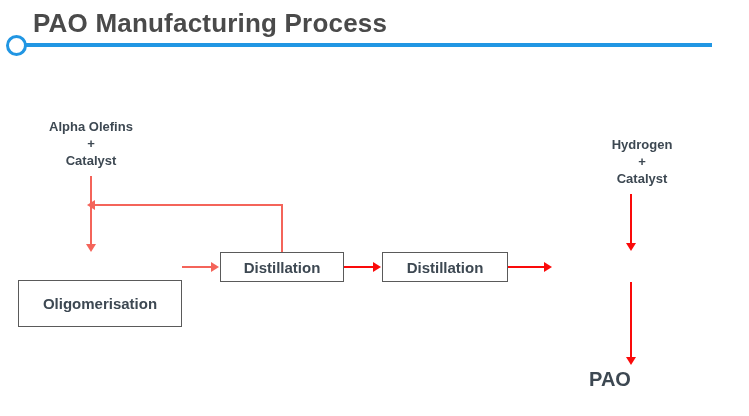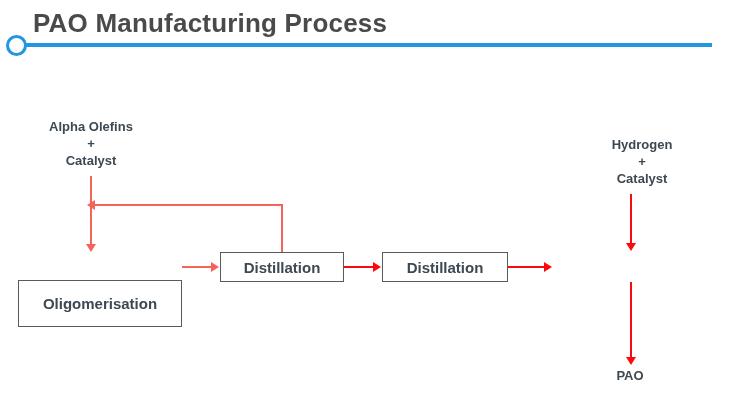--- a/index.html
+++ b/index.html
@@ -77,26 +77,26 @@
     font-weight: bold;
     text-align: center;
     line-height: 17px;
     white-space: pre-line;
   }
   #label-feed     { left: 20px;  top: 118px; width: 142px; }
   #label-hydrogen { left: 572px; top: 136px; width: 140px; }
   #label-monomer  { left: 196px; top: 184px; width: 126px; }
   #label-pao {
     position: absolute;
-    left: 572px;
+    left: 552px;
     top: 368px;
     width: 116px;
     text-align: center;
     color: #3d4852;
-    font-size: 13px;
+    font-size: 20px;
     font-weight: bold;
     white-space: nowrap;
   }
 
   
   .vline {
     position: absolute;
     width: 2px;
     background: #f4645a;
   }

